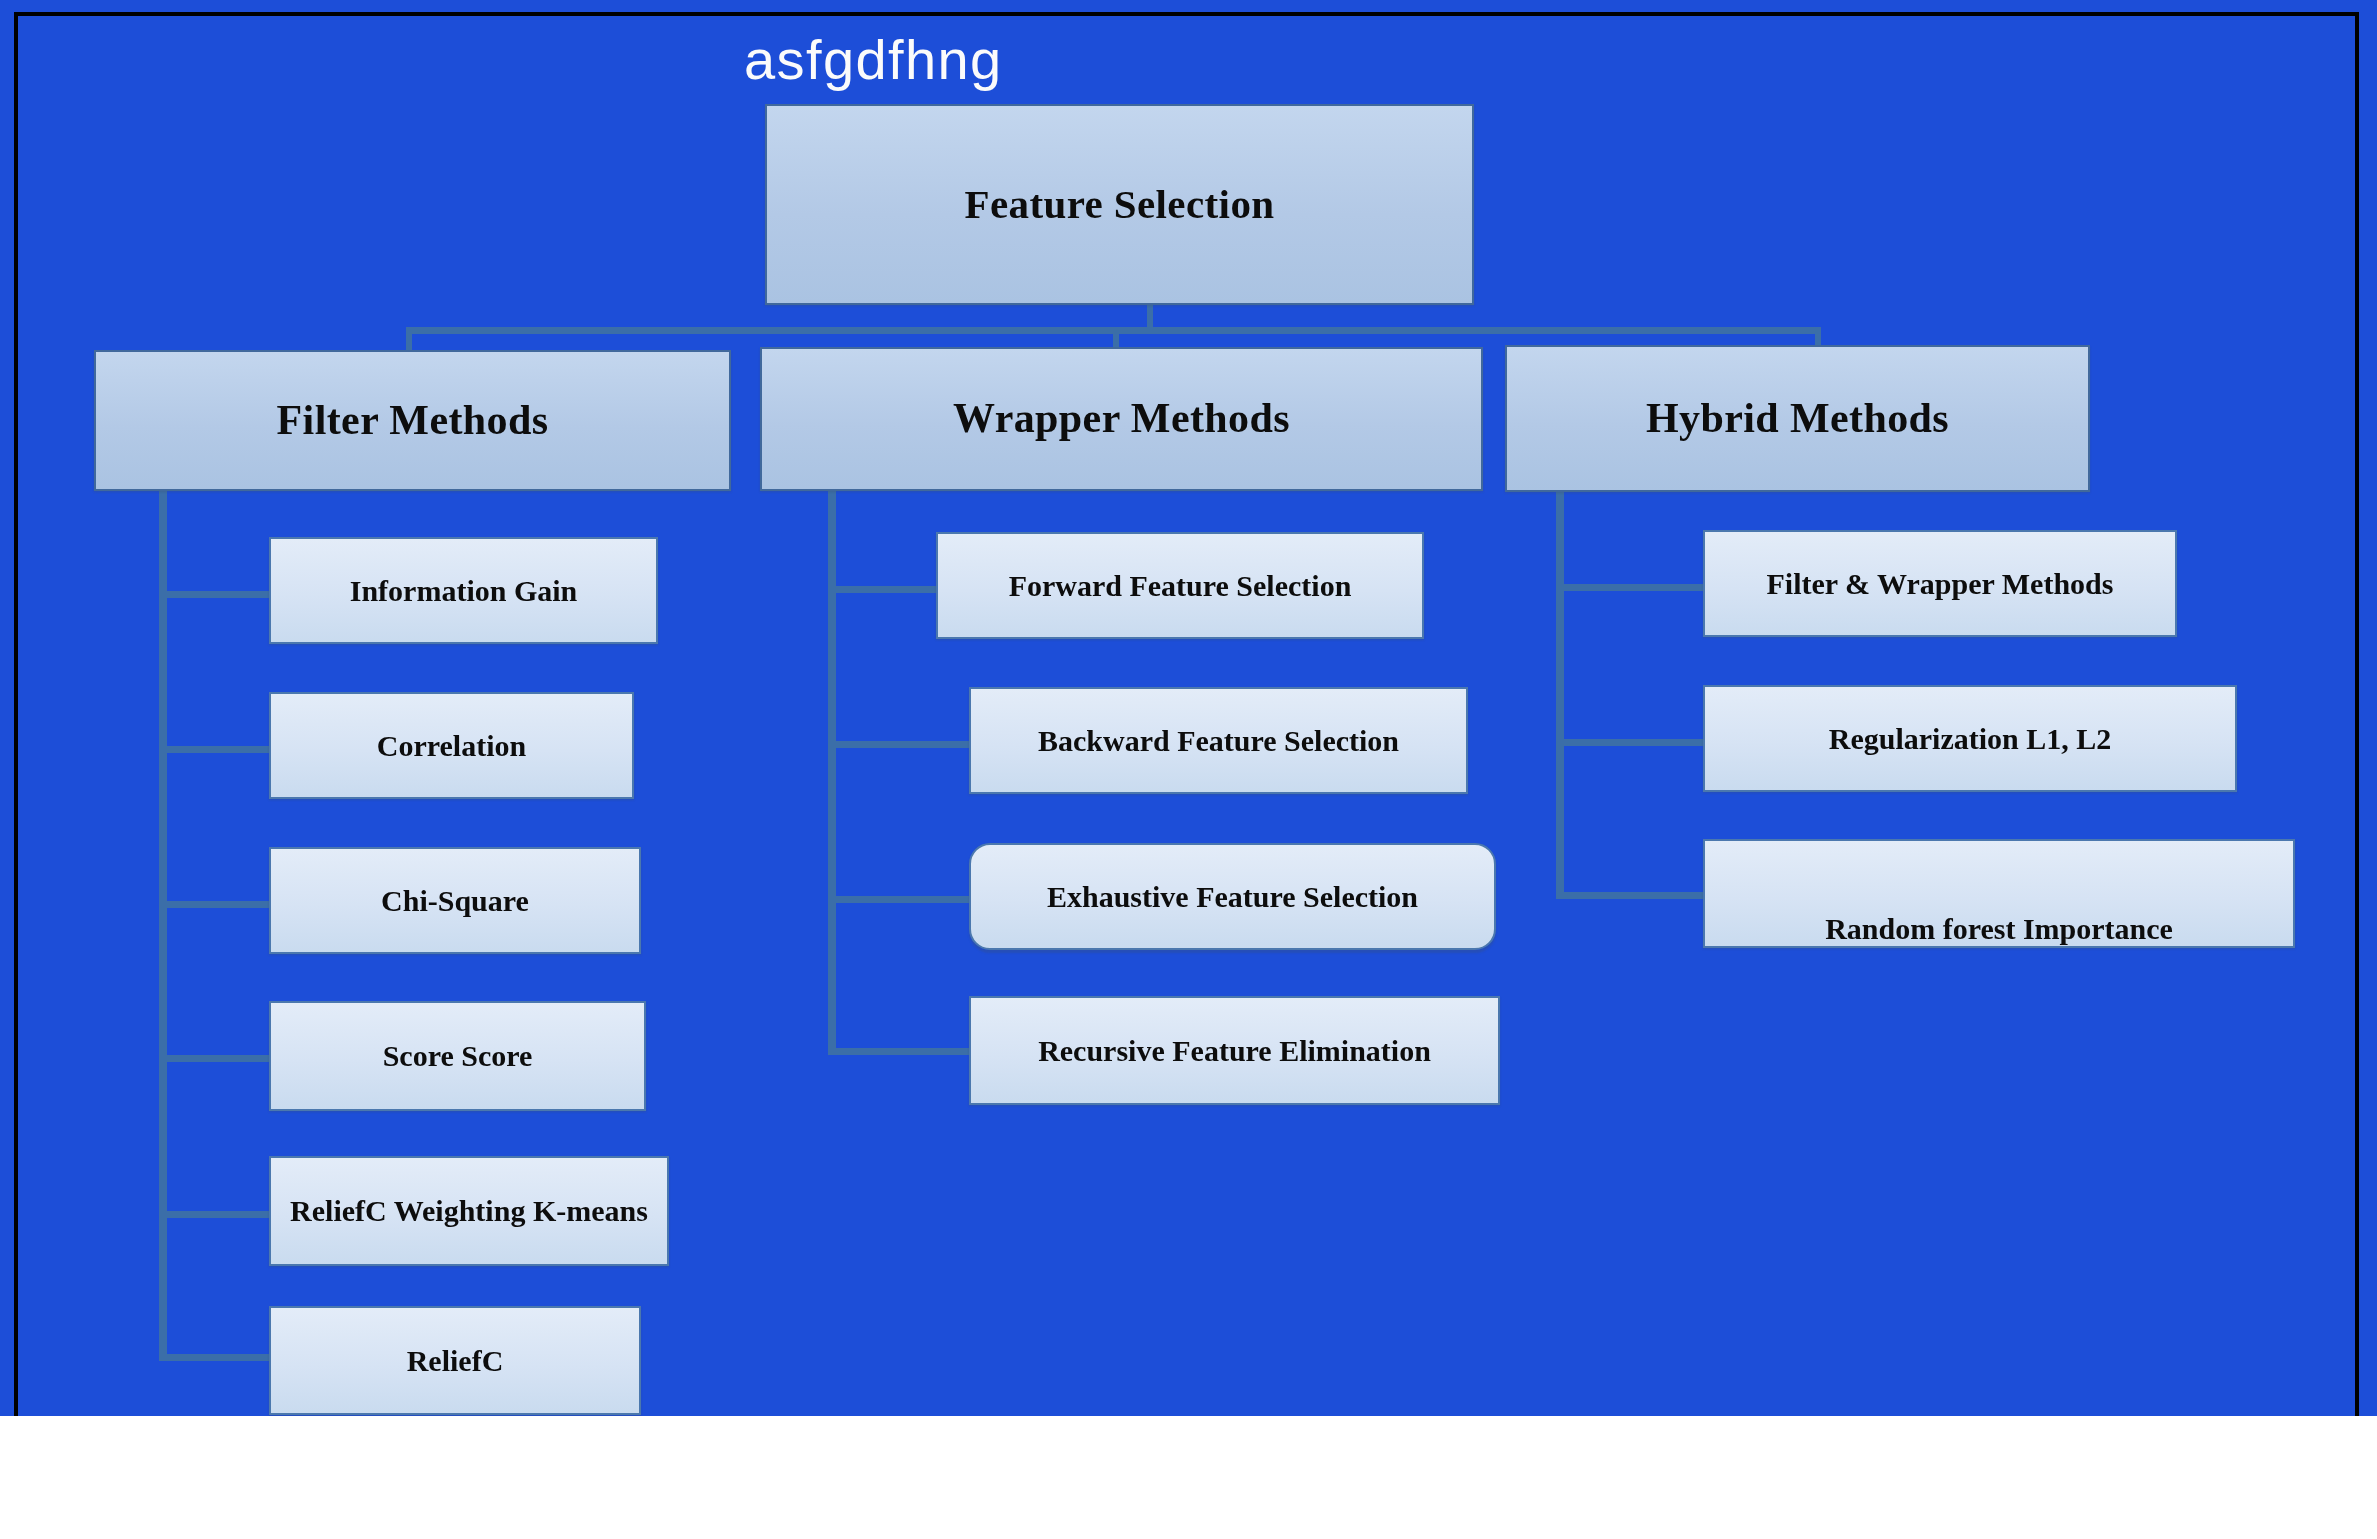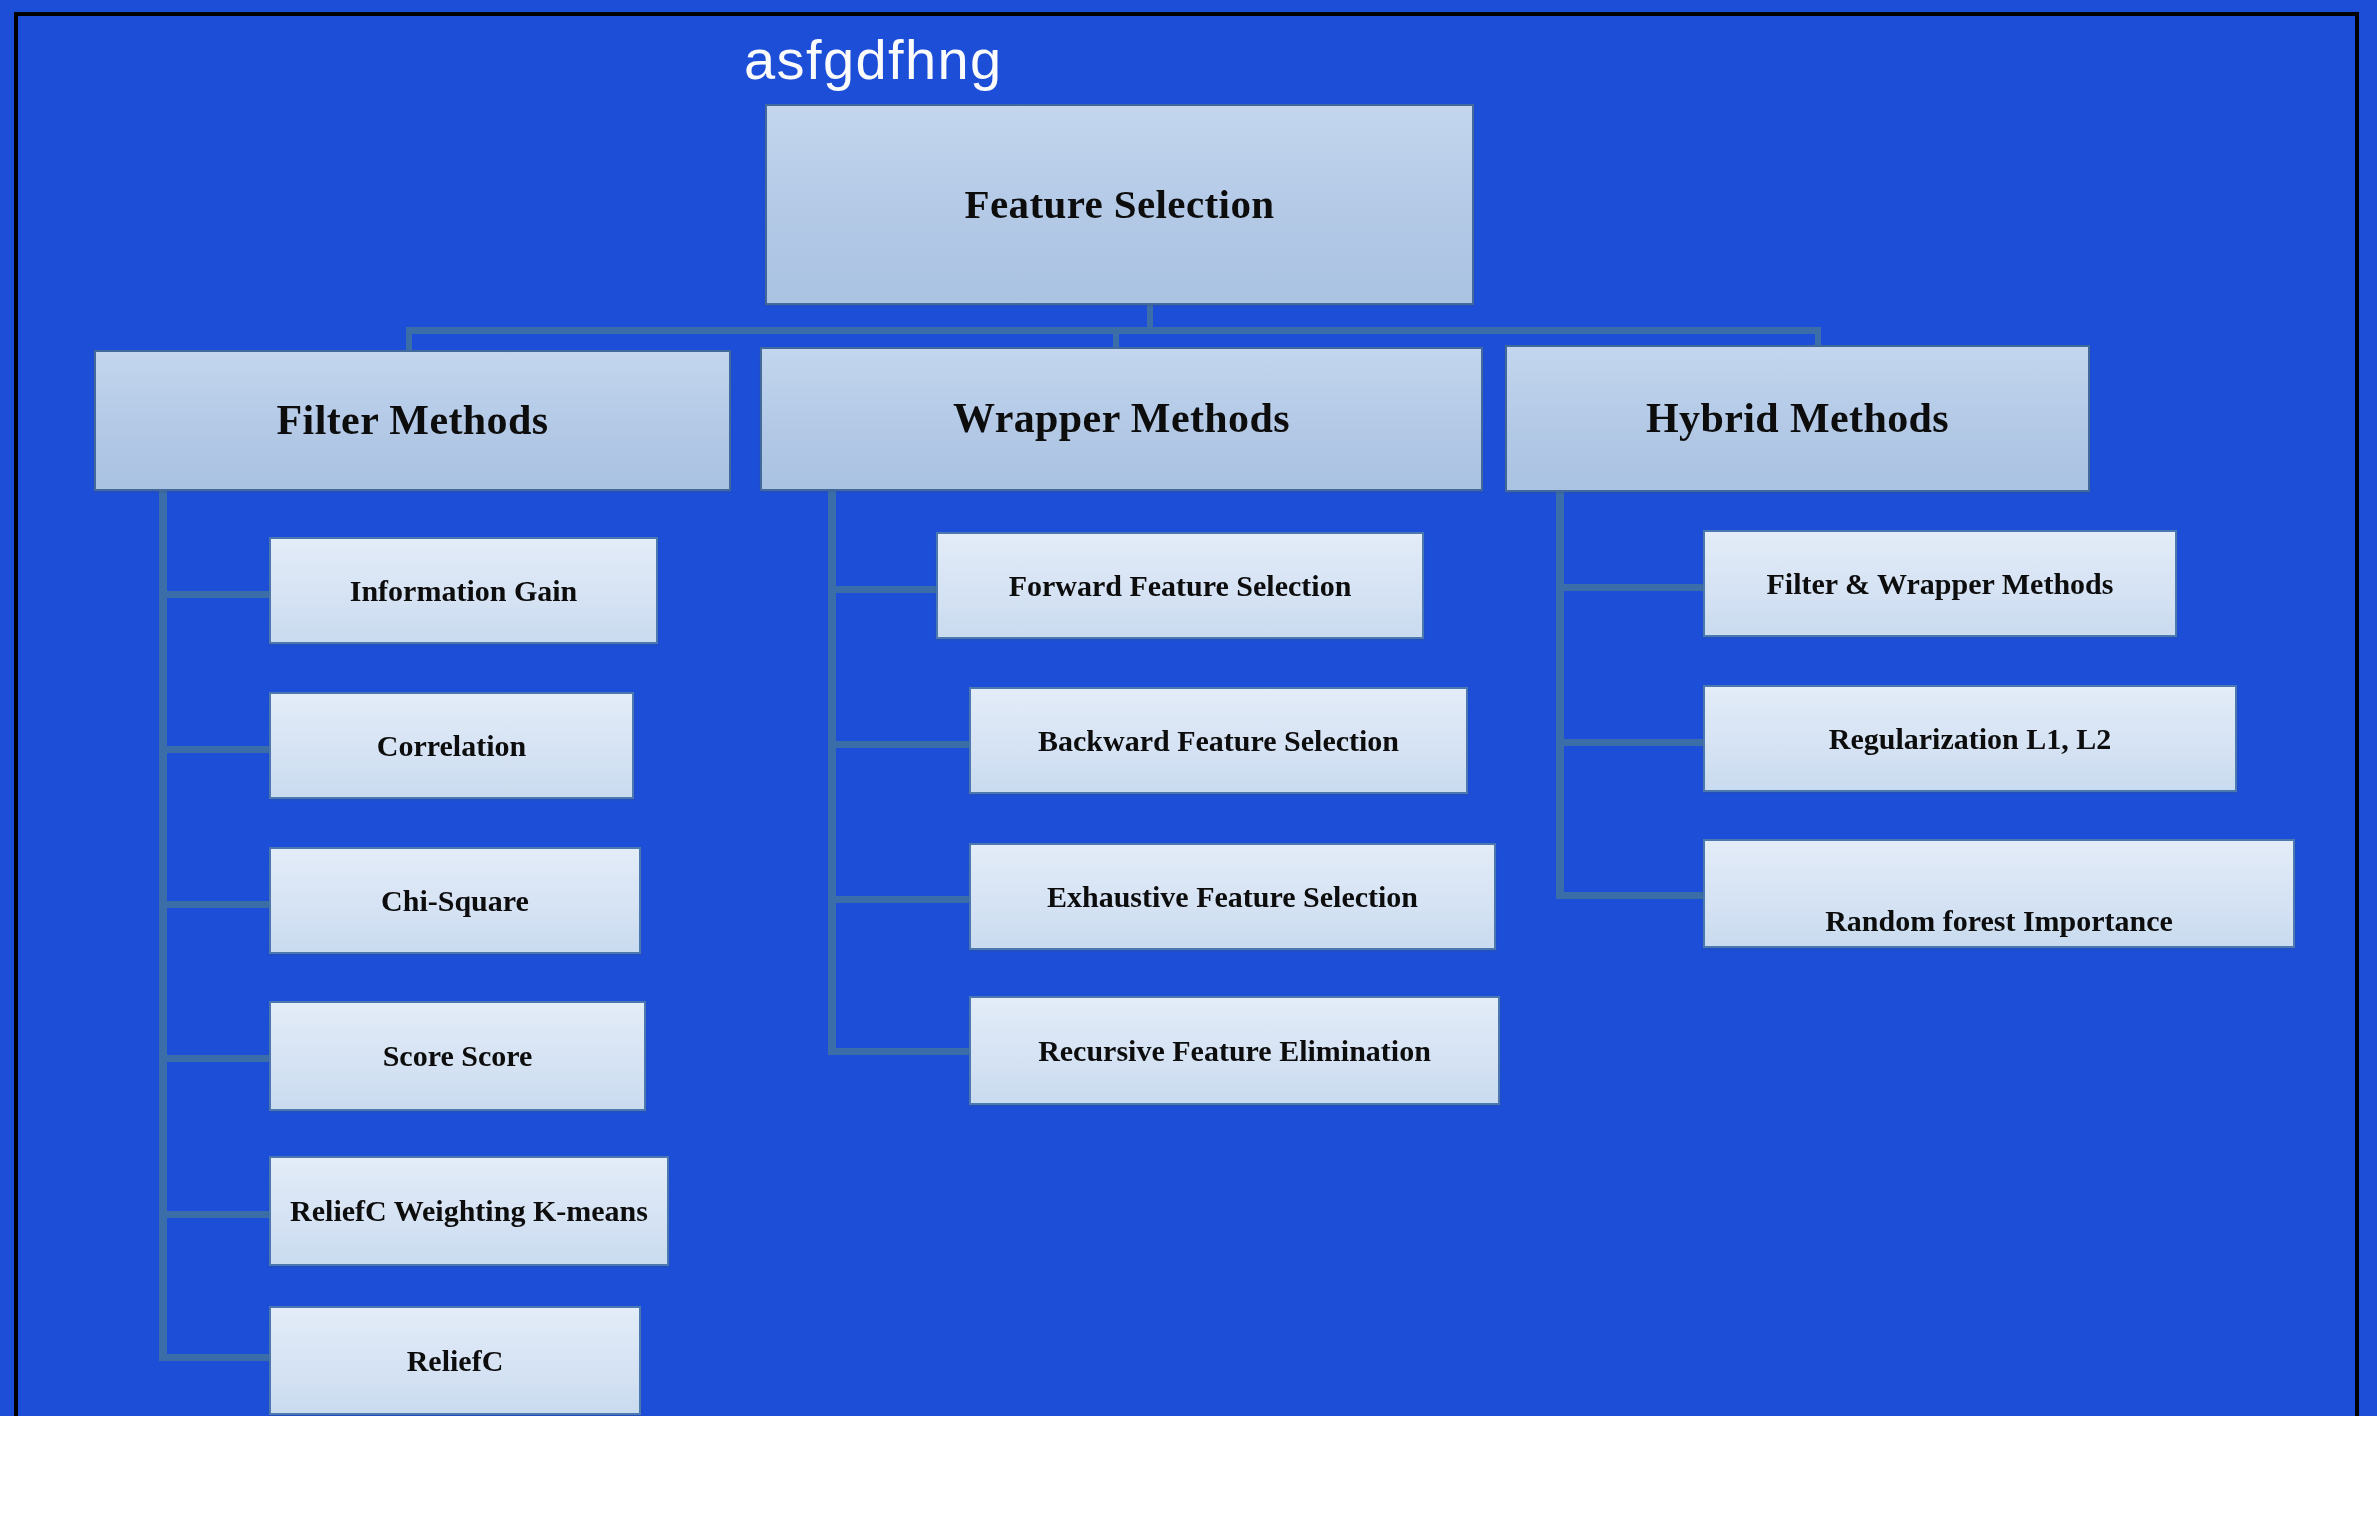--- a/index.html
+++ b/index.html
@@ -78,21 +78,21 @@
   }
   .node-root { font-size: 41px; letter-spacing: 0.4px; }
   .node-cat  { font-size: 42px; letter-spacing: 0.4px; }
 
   
   .node-leaf {
     background: linear-gradient(180deg, #e3ecf8 0%, #d6e3f4 55%, #c9dbef 100%);
     border-color: #4b78ae;
     border-width: 2.1px;
     font-size: 30px;
-    padding: 8px 10px;
+    padding: 0 10px;
   }
 
   .node-label { display: block; width: 100%; }
 </style>
 </head>
 <body>
 
 <div id="canvas">
 
   <div id="frame"></div>
@@ -170,21 +170,21 @@
   </div>
 
   <div class="node node-leaf" style="left:936px; top:532px; width:488px; height:107px;">
     <span class="node-label">Forward  Feature Selection</span>
   </div>
 
   <div class="node node-leaf" style="left:969px; top:687px; width:499px; height:107px;">
     <span class="node-label">Backward  Feature Selection</span>
   </div>
 
-  <div class="node node-leaf" style="left:969px; top:843px; width:527px; height:107px;">
+  <div class="node node-leaf" style="left:969px; top:843px; width:527px; height:107px;border-radius:21px;">
     <span class="node-label">Exhaustive Feature Selection</span>
   </div>
 
   <div class="node node-leaf" style="left:969px; top:996px; width:531px; height:109px;">
     <span class="node-label">Recursive  Feature Elimination</span>
   </div>
 
   <div class="node node-leaf" style="left:1703px; top:530px; width:474px; height:107px;">
     <span class="node-label">Filter &amp; Wrapper  Methods</span>
   </div>

